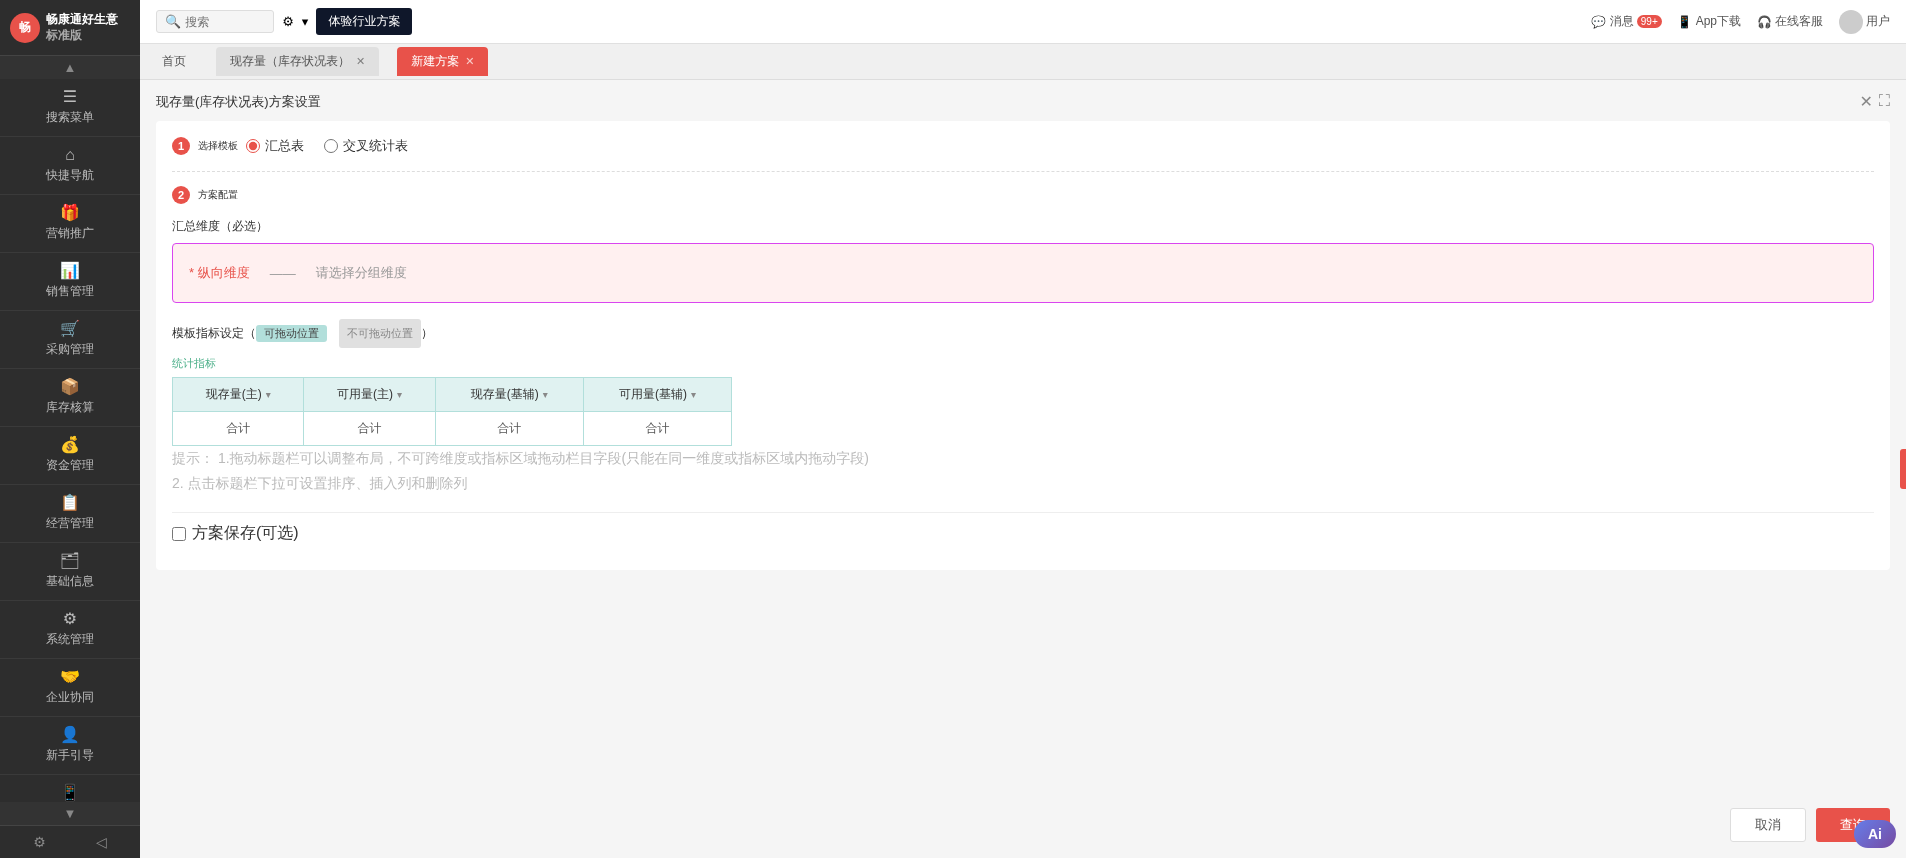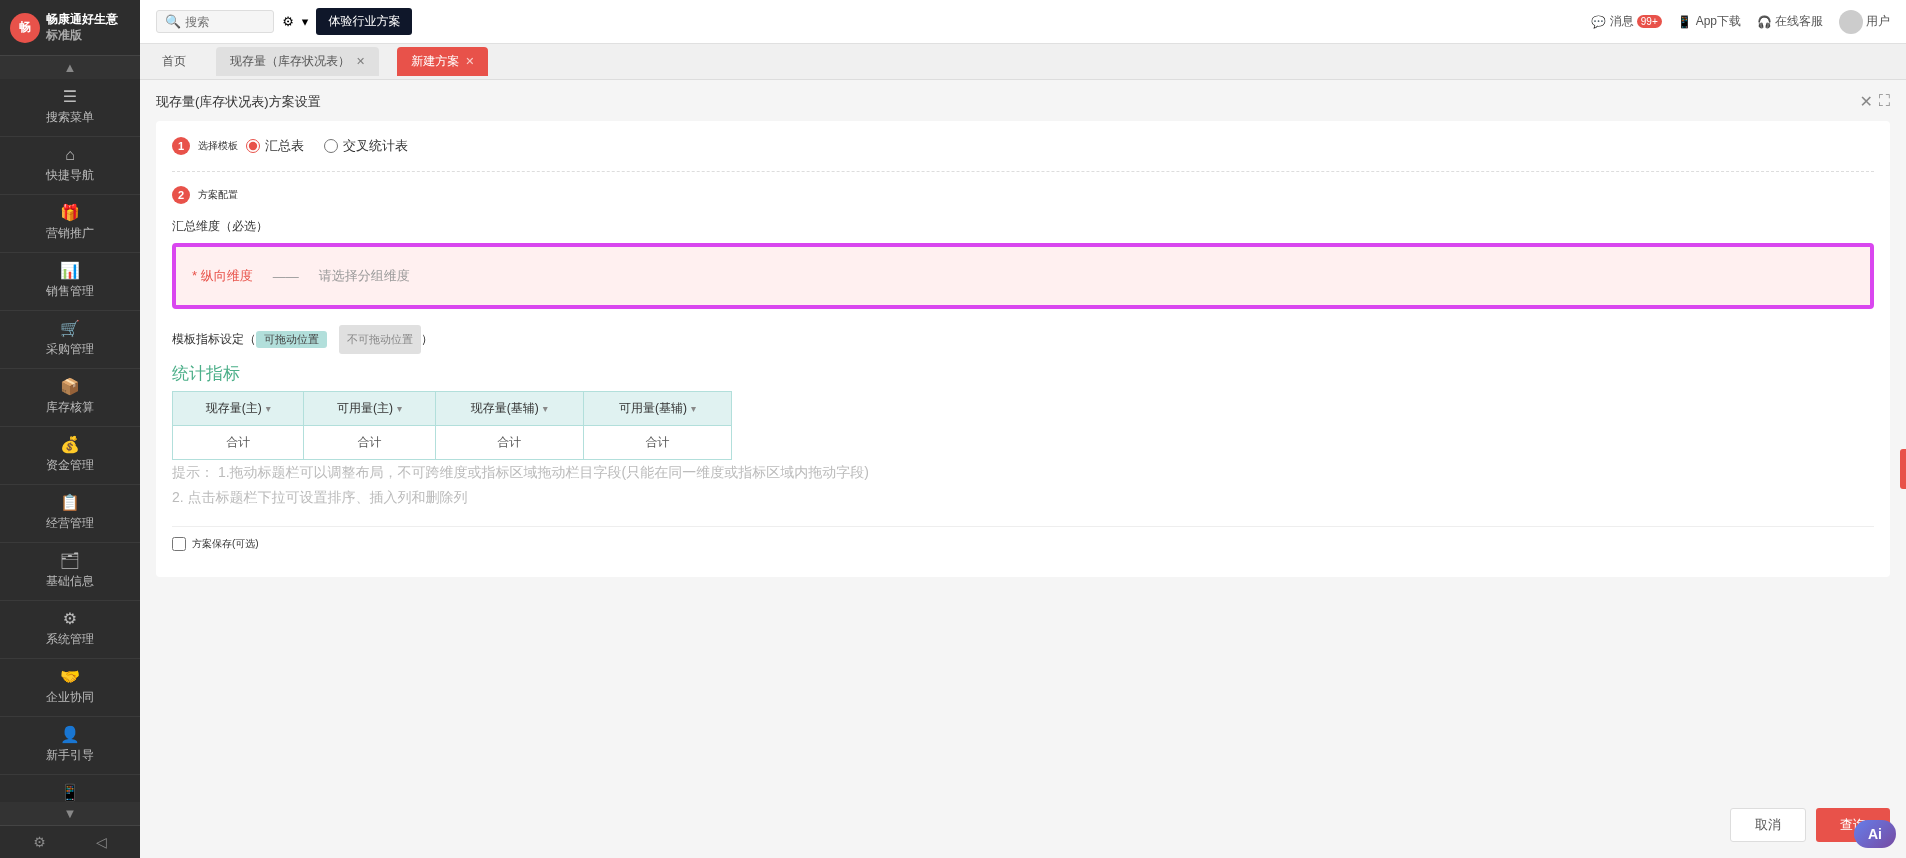--- a/index.html
+++ b/index.html
@@ -285,21 +285,21 @@
     }
 
     
     .dim-label {
       font-size: 12px;
       color: #333;
       margin-bottom: 8px;
     }
     .dim-required {
       background: #fff0f0;
-      border: 4px solid #d946ef;
+      border: 1px solid #d946ef;
       border-radius: 4px;
       padding: 20px 16px;
       display: flex;
       align-items: center;
       gap: 20px;
     }
     .dim-field-label {
       color: #e8524a;
       font-size: 13px;
     }
@@ -335,21 +335,21 @@
       background: #e0e0e0;
       border-radius: 3px;
       padding: 7px 8px;
       font-size: 11px;
       color: #888;
     }
 
     
     .stats-section-label {
       color: #4caf89;
-      font-size: 17px;
+      font-size: 11px;
       margin-bottom: 6px;
     }
     .stats-table {
       border: 1px solid #b2dfdb;
       border-collapse: collapse;
       width: 560px;
     }
     .stats-table th {
       background: #e0f2f1;
       padding: 8px 14px;
@@ -392,21 +392,21 @@
       margin-top: 12px;
       padding: 10px 0;
       border-top: 1px solid #eee;
     }
     .save-checkbox {
       width: 14px;
       height: 14px;
       cursor: pointer;
     }
     .save-label {
-      font-size: 10px;
+      font-size: 16px;
       color: #333;
     }
 
     
     .footer-actions {
       position: absolute;
       bottom: 16px;
       right: 16px;
       display: flex;
       gap: 10px;

